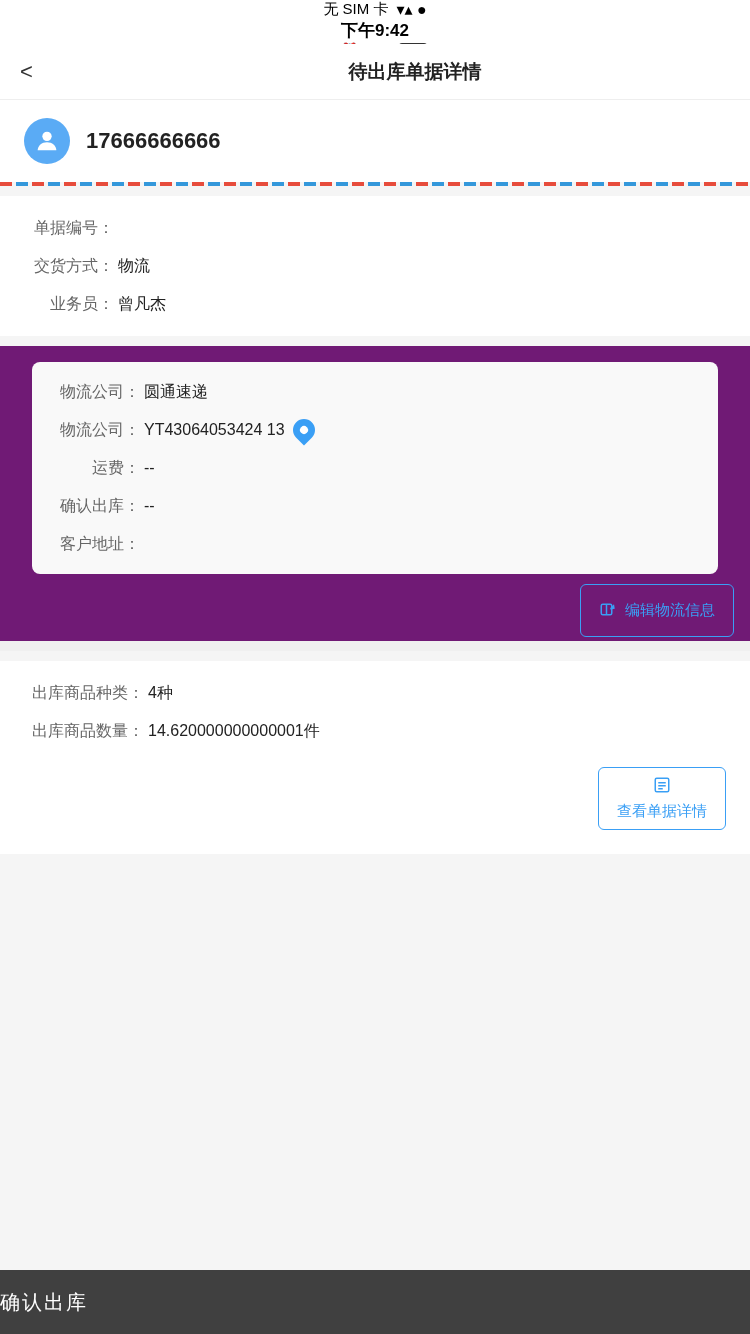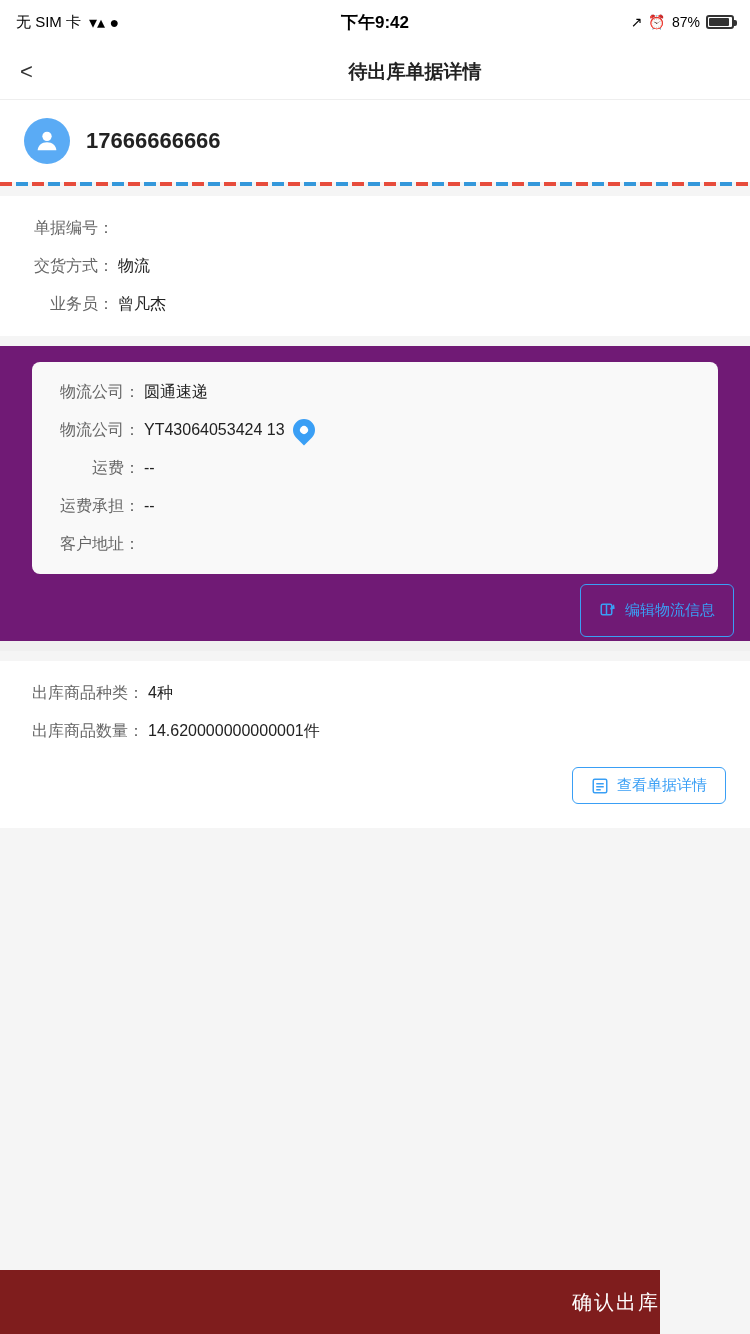--- a/index.html
+++ b/index.html
@@ -16,20 +16,21 @@
     
     .status-bar {
       background: #fff;
       height: 44px;
       display: flex;
       align-items: center;
       justify-content: space-between;
       padding: 0 16px;
       font-size: 15px;
       font-weight: 500;
+      flex-direction: column;
     }
     .status-left { display: flex; align-items: center; gap: 8px; }
     .status-center { font-size: 17px; font-weight: 600; }
     .status-right { display: flex; align-items: center; gap: 6px; font-size: 14px; }
     .wifi-icon { font-size: 16px; }
     .battery-box {
       display: inline-flex; align-items: center; gap: 2px;
     }
     .battery-bar {
       width: 28px; height: 14px; border: 2px solid #333; border-radius: 3px;
@@ -206,42 +207,43 @@
     .btn-view-inner {
       border: 1.5px solid #3a9ff5;
       border-radius: 6px;
       padding: 8px 18px;
       color: #3a9ff5;
       font-size: 15px;
       display: flex;
       align-items: center;
       gap: 8px;
       cursor: pointer;
+      flex-direction: column;
     }
     .list-icon-svg {
       width: 18px; height: 18px;
     }
 
     
     .bottom-spacer {
       flex: 1;
       background: #f5f5f5;
       min-height: 180px;
     }
 
     
     .confirm-btn-area {
       position: fixed;
       bottom: 0;
-      width: 660px;
-      background: #7f1d1d;
+      width: 750px;
+      background: #404040;
       height: 64px;
       display: flex;
       align-items: center;
-      justify-content: flex-end;
+      justify-content: flex-start;
       cursor: pointer;
     }
     .confirm-btn-text {
       color: #fff;
       font-size: 20px;
       font-weight: 500;
       letter-spacing: 2px;
     }
 
     
@@ -323,21 +325,21 @@
         <span class="info-value">
           <span>YT43064053424 13</span>
           <span class="location-icon"></span>
         </span>
       </div>
       <div class="info-row">
         <span class="info-label">运费：</span>
         <span class="info-value">--</span>
       </div>
       <div class="info-row">
-        <span class="info-label">运费承担：</span>
+        <span class="info-label">确认出库：</span>
         <span class="info-value">--</span>
       </div>
       <div class="info-row">
         <span class="info-label">客户地址：</span>
       </div>
     </div>
 
     <div class="btn-edit">
       <div class="btn-edit-inner">
         <svg class="edit-icon-svg" viewBox="0 0 24 24" fill="none" stroke="#3a9ff5" stroke-width="2">

